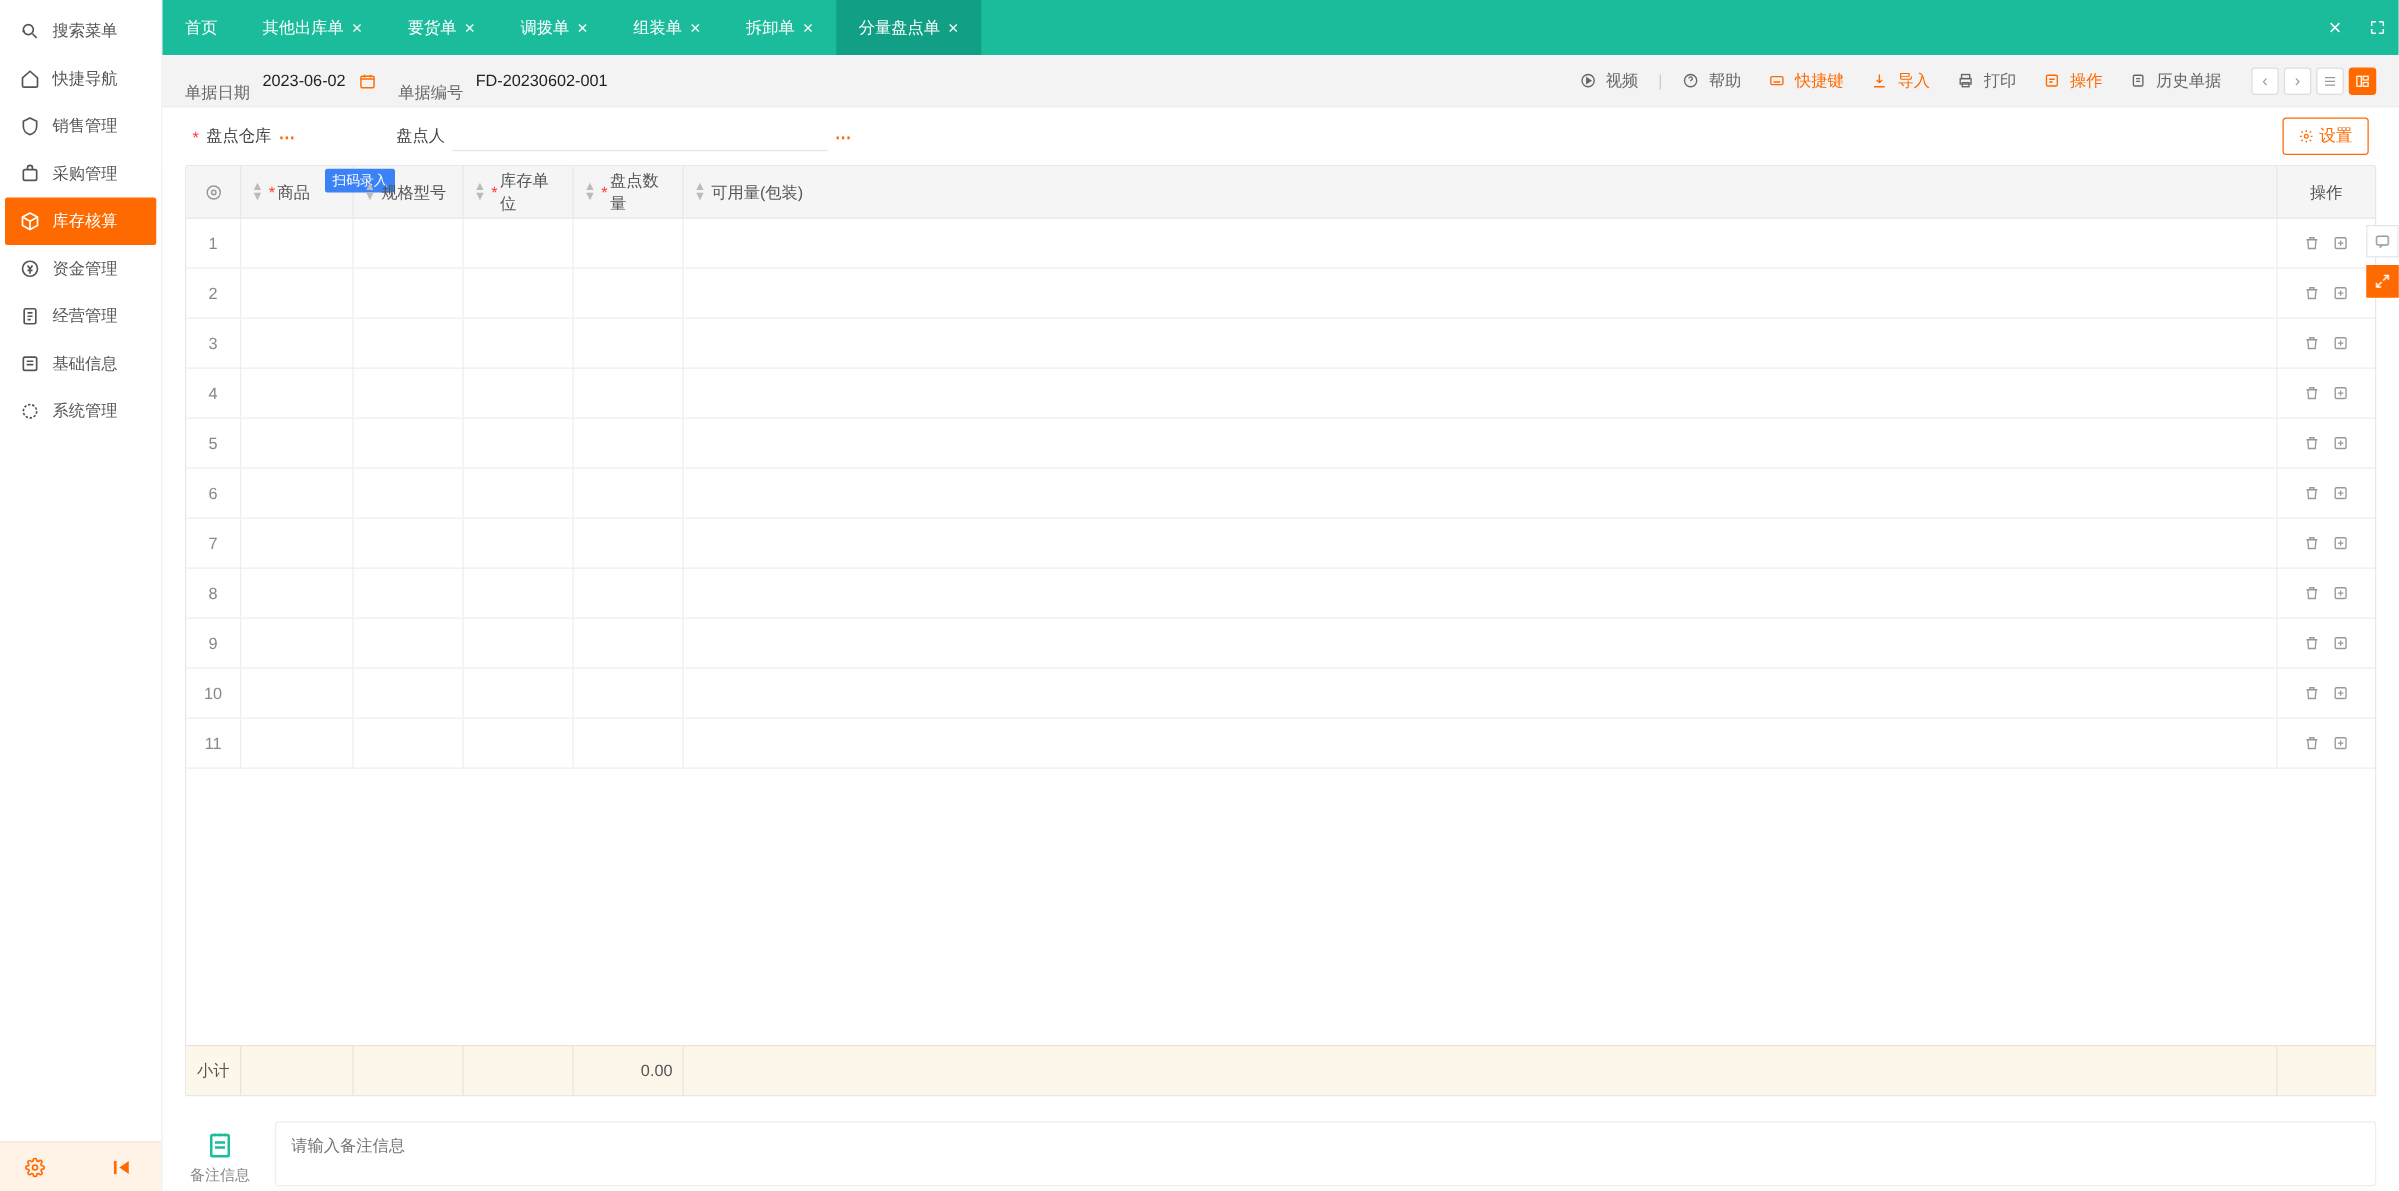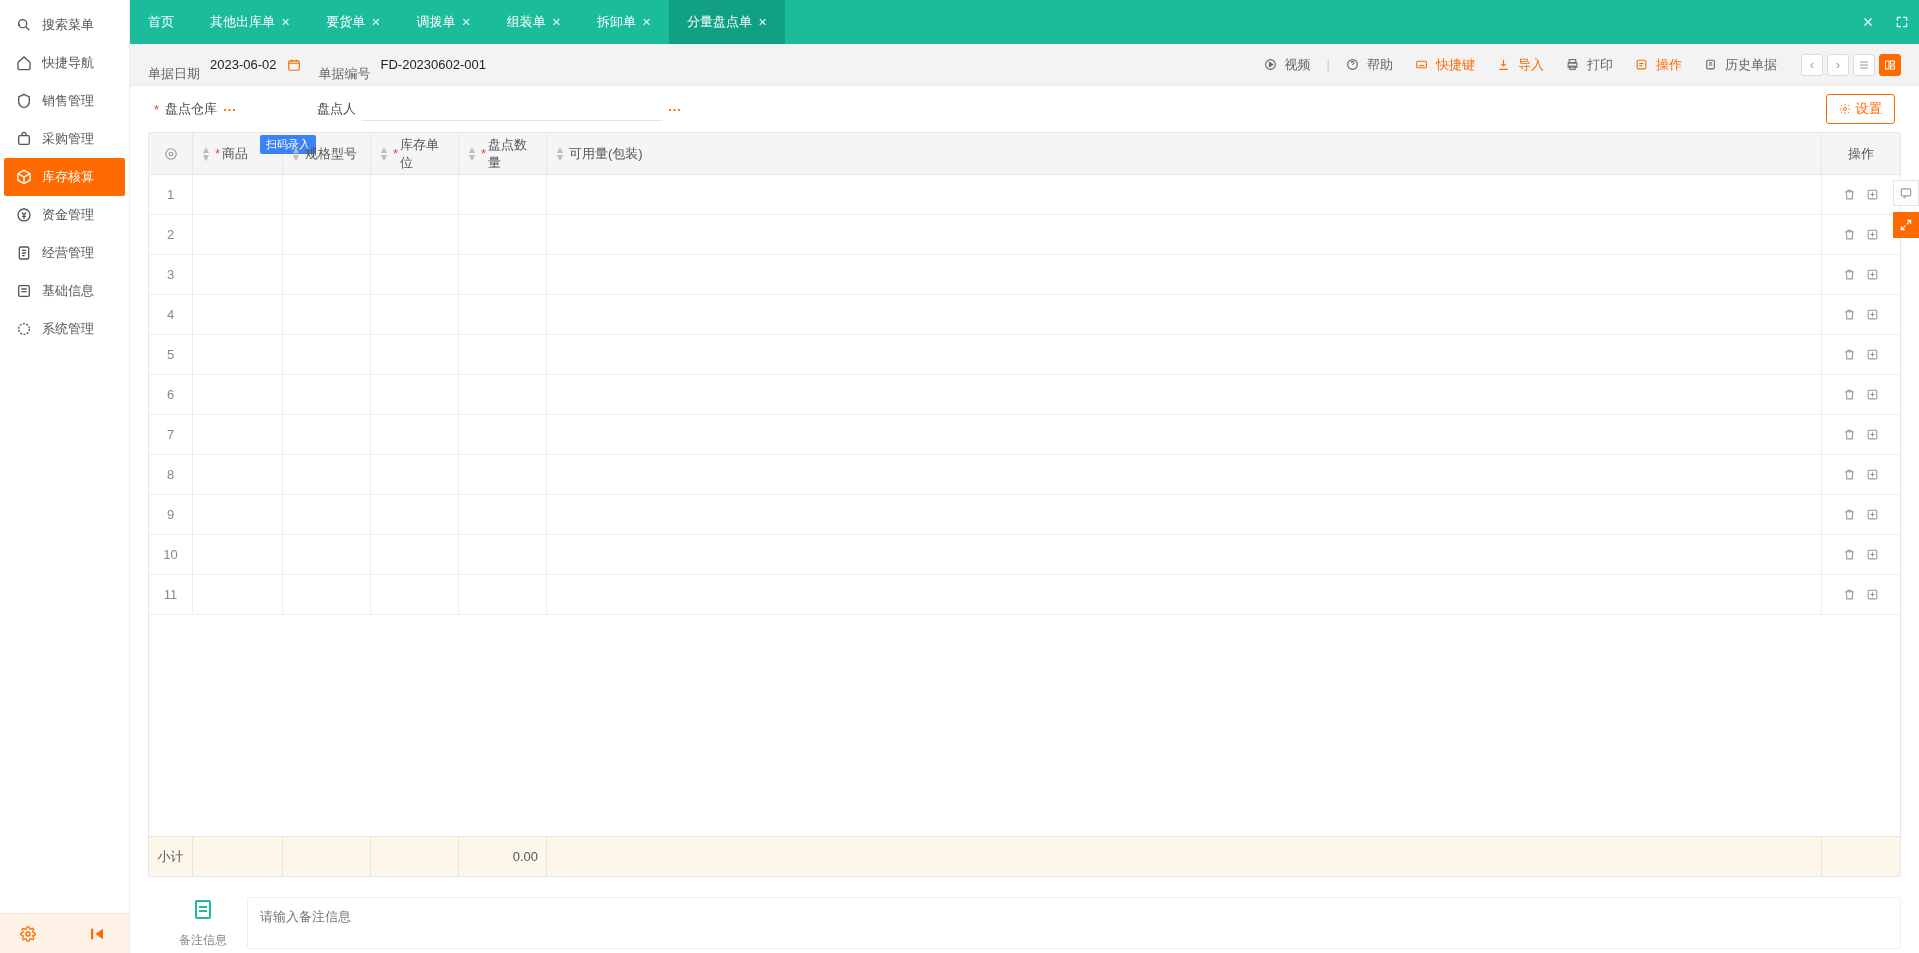--- a/index.html
+++ b/index.html
@@ -55,21 +55,21 @@
 .gbody { flex: 1; overflow-y: auto; position: relative; }
 .grow { display: flex; height: 40px; border-bottom: 1px solid #eee; }
 .grow .gc { display: flex; align-items: center; padding: 0 8px; border-right: 1px solid #eee; color: #666; }
 .grow .w-idx { justify-content: center; color: #888; }
 .grow .w-op { justify-content: center; gap: 10px; }
 .op-ico { color: #999; cursor: pointer; }
 .gfoot { display: flex; height: 40px; background: #fdf6eb; border-top: 1px solid #efe3cf; }
 .gfoot .gc { display: flex; align-items: center; padding: 0 8px; border-right: 1px solid #efe3cf; color: #555; }
 .gfoot .w4 { justify-content: flex-end; font-weight: 500; }
 .note-sec { display: flex; align-items: stretch; padding: 10px 18px 4px 18px; gap: 16px; }
-.note-left { width: 56px; display: flex; flex-direction: column; align-items: center; justify-content: space-between; color: #888; gap: 4px; margin-left: 27px; }
+.note-left { width: 56px; display: flex; flex-direction: column; align-items: center; justify-content: flex-end; color: #888; gap: 4px; }
 .note-left .nico { color: #1bbc9b; }
 .note-input { flex: 1; border: 1px solid #eee; border-radius: 3px; padding: 10px 12px; color: #aaa; background: #fff; resize: none; font-family: inherit; font-size: 13px; height: 52px; }
 .footer-bar { height: 48px; border-top: 1px solid #eee; display: flex; align-items: center; justify-content: flex-end; gap: 12px; padding: 0 18px; background: #fff; }
 .btn-default { border: 1px solid #ddd; background: #fff; color: #555; padding: 7px 20px; border-radius: 3px; cursor: pointer; }
 .btn-outline { border: 1px solid #ff6a00; background: #fff; color: #ff6a00; padding: 7px 20px; border-radius: 3px; cursor: pointer; }
 .btn-primary { border: 1px solid #ff6a00; background: #ff6a00; color: #fff; padding: 7px 18px; border-radius: 3px; cursor: pointer; display: inline-flex; align-items: center; gap: 6px; }
 .side-floats { position: fixed; right: 0; top: 180px; display: flex; flex-direction: column; gap: 6px; }
 .float-btn { width: 26px; height: 26px; background: #fff; border: 1px solid #e5e5e5; display: flex; align-items: center; justify-content: center; cursor: pointer; color: #999; }
 .float-btn.on { background: #ff6a00; border-color: #ff6a00; color: #fff; }
 svg { display: block; }

